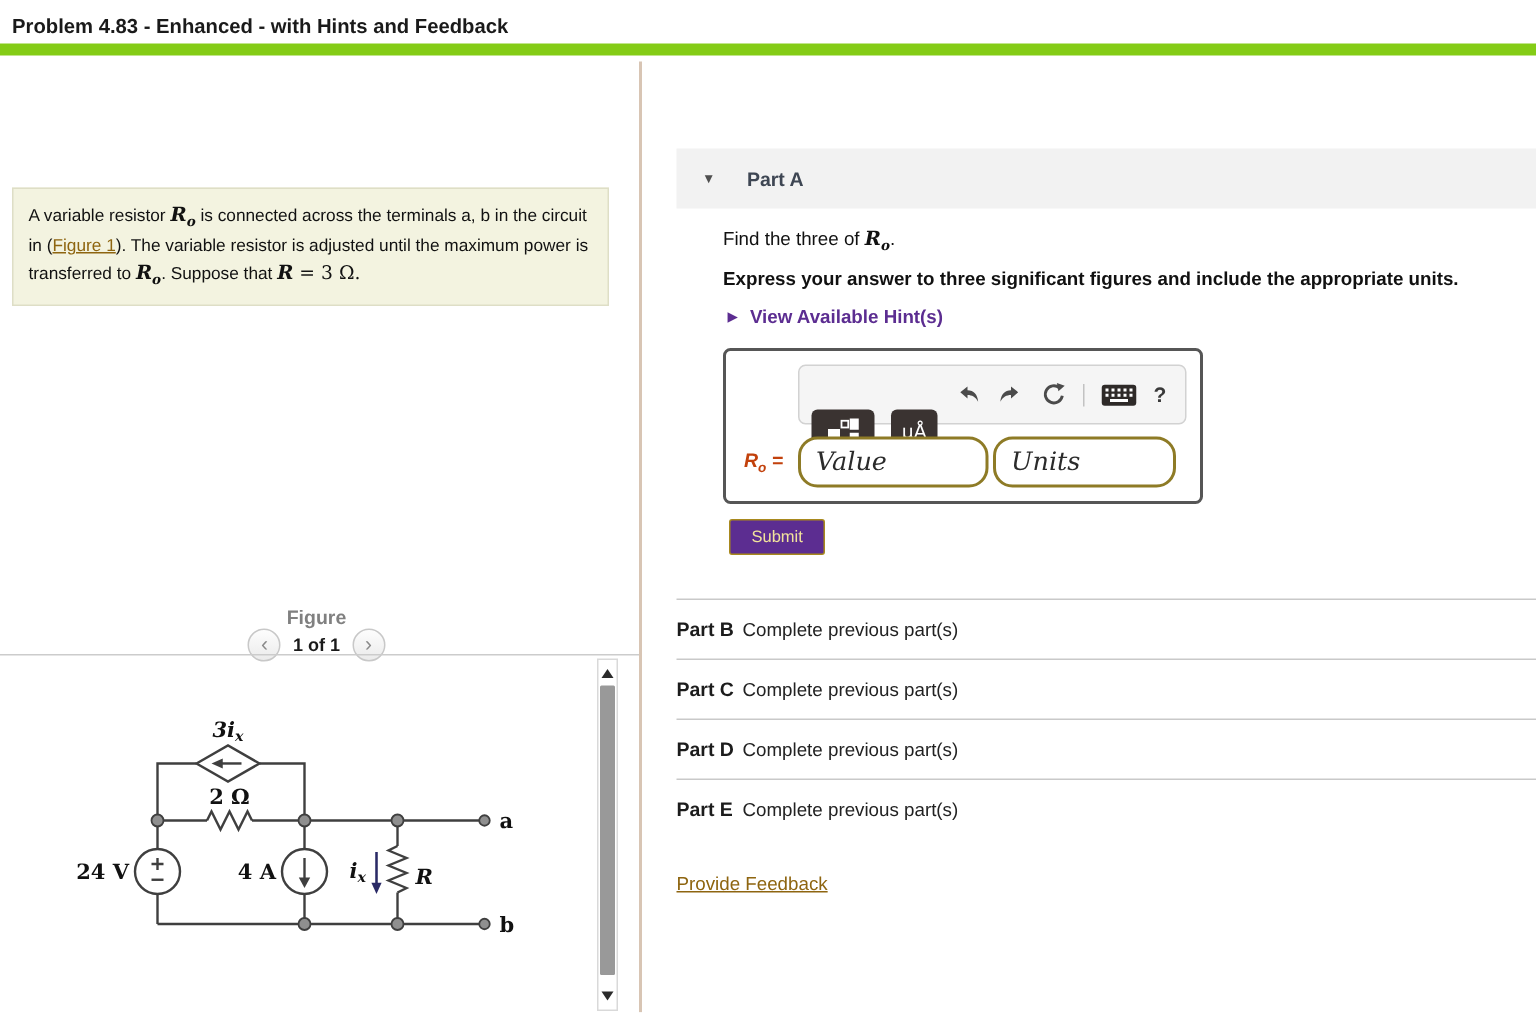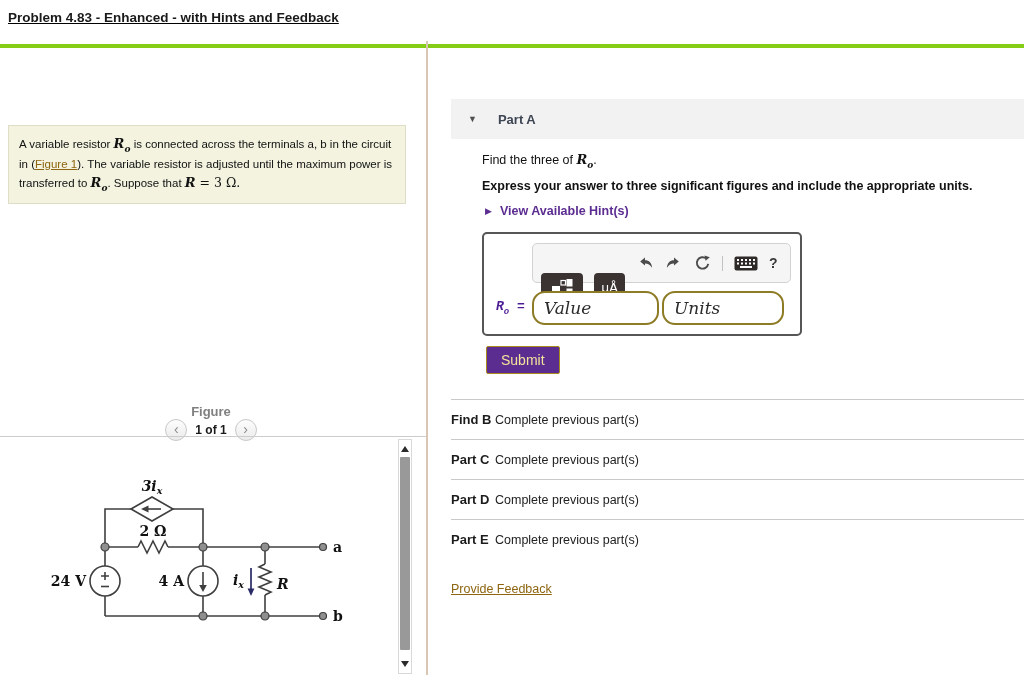--- a/index.html
+++ b/index.html
@@ -1,19 +1,19 @@
 <!DOCTYPE html>
 <html style="--accent-purple: #5c2d91; --submit-text: #f2e39c; --input-border: #8e7b26; --link-gold: #8e6510; --divider-tan: #d8c5b4; --ix-olive: #8a6d1e; --arrow-navy: #2a2a66;"><head>
 <meta charset="utf-8">
 <style>
   html,body{margin:0;padding:0;background:#fff;font-family:"Liberation Sans",sans-serif;}
   .screen{position:relative;width:1024px;height:675px;overflow:hidden;background:#fff;}
 
   
-  .title-bar{position:absolute;top:0;left:0;right:0;height:48px;border-bottom:4px solid #84cc16;box-sizing:border-box;text-decoration:underline;}
+  .title-bar{position:absolute;top:0;left:0;right:0;height:37px;border-bottom:8px solid #84cc16;box-sizing:border-box;}
   .title-bar h1{margin:0;padding:10px 0 0 8px;font-size:13.5px;font-weight:bold;color:#1a1a1a;}
 
   
   .left-col{position:absolute;top:41px;left:0;width:428px;bottom:0;border-right:2px solid var(--divider-tan,#d8c5b4);box-sizing:border-box;}
   .right-col{position:absolute;top:41px;left:430px;right:0;bottom:0;}
 
   
   .problem-box{position:absolute;top:84px;left:8px;width:398px;box-sizing:border-box;background:#f3f3e0;border:1px solid #dedec6;padding:8px 10px;font-size:11.5px;line-height:1.5;color:#111;}
   .math{font-family:"DejaVu Serif",serif;font-style:italic;font-weight:600;font-size:13px;}
   .math sub{font-size:9px;font-style:italic;}
@@ -54,26 +54,26 @@
   
   .answer-box{position:absolute;top:191px;left:52px;width:320px;height:104px;border:2px solid #565656;border-radius:5px;box-sizing:border-box;background:#fff;padding:9px 12px;}
   .eq-toolbar{margin-left:36px;width:259px;height:40px;background:#f5f5f5;border:1px solid #d2d2d2;border-radius:5px;box-sizing:border-box;display:flex;align-items:center;padding:0 8px;gap:11px;}
   .tb-btn-dark{background:#3a3331;border-radius:4px;display:flex;align-items:center;justify-content:center;cursor:pointer;margin-top:48px;}
   .btn-templates{width:42px;height:29px;}
   .btn-units{width:31px;height:28px;color:#fff;font-size:12.5px;font-family:"DejaVu Sans",sans-serif;}
   .tb-icon{display:flex;align-items:center;justify-content:center;cursor:pointer;}
   .tb-sep{width:1px;height:15px;background:#c2c2c2;}
   .tb-help{font-size:14px;font-weight:bold;color:#3a3a3a;cursor:pointer;}
   .answer-row{margin-top:8px;display:flex;align-items:center;}
-  .answer-label{width:36px;font-family:Liberation Mono, monospace;font-weight:bold;font-style:italic;font-size:13px;color:#4c1d95;}
+  .answer-label{width:36px;font-family:Liberation Sans, sans-serif;font-weight:bold;font-style:italic;font-size:13px;color:#c2410c;}
   .answer-label sub{font-size:9px;}
   .ans-input{width:127px;height:34px;box-sizing:border-box;border:2px solid var(--input-border,#8e7b26);border-radius:13px;padding:0 10px;font-family:"DejaVu Serif",serif;font-style:italic;font-size:17px;color:#222;}
   .ans-input.units{width:122px;margin-left:3px;}
   .ans-input::placeholder{font-family:"DejaVu Serif",serif;font-style:italic;color:#2b2b2b;opacity:1;}
-  .submit-btn{position:absolute;top:305px;left:56px;background:var(--accent-purple,#5c2d91);color:var(--submit-text,#f2e39c);border:1px solid #a8891d;border-radius:2px;font-size:14px;padding:5px 14px;cursor:pointer;font-family:"Liberation Sans",sans-serif;}
+  .submit-btn{position:absolute;top:305px;left:56px;background:var(--accent-purple,#5c2d91);color:var(--submit-text,#f2e39c);border:1px solid #a8891d;border-radius:2px;font-size:11px;padding:5px 14px;cursor:pointer;font-family:"Liberation Sans",sans-serif;}
 
   
   .parts-list{position:absolute;top:358px;left:21px;right:0;}
   .part-row{height:39px;display:flex;align-items:center;border-top:1px solid #c9c9c9;cursor:default;}
   .part-name{font-size:13px;font-weight:bold;color:#1c1c1c;width:44px;}
   .part-status{font-size:12.5px;color:#222;}
 
   .feedback-link{position:absolute;top:541px;left:21px;font-size:12.5px;color:var(--link-gold,#8e6510);text-decoration:underline;cursor:pointer;}
 </style>
 </head>
@@ -230,21 +230,21 @@
         <span class="answer-label"><span>R</span><sub>o</sub><span> =</span></span>
         <input class="ans-input" type="text" placeholder="Value" style="">
         <input class="ans-input units" type="text" placeholder="Units" style="">
       </div>
     </div>
 
     <button class="submit-btn">Submit</button>
 
     <div class="parts-list">
       <div class="part-row">
-        <span class="part-name">Find B</span>
+        <span class="part-name">Part B</span>
         <span class="part-status">Complete previous part(s)</span>
       </div>
       <div class="part-row">
         <span class="part-name">Part C</span>
         <span class="part-status">Complete previous part(s)</span>
       </div>
       <div class="part-row">
         <span class="part-name">Part D</span>
         <span class="part-status">Complete previous part(s)</span>
       </div>

